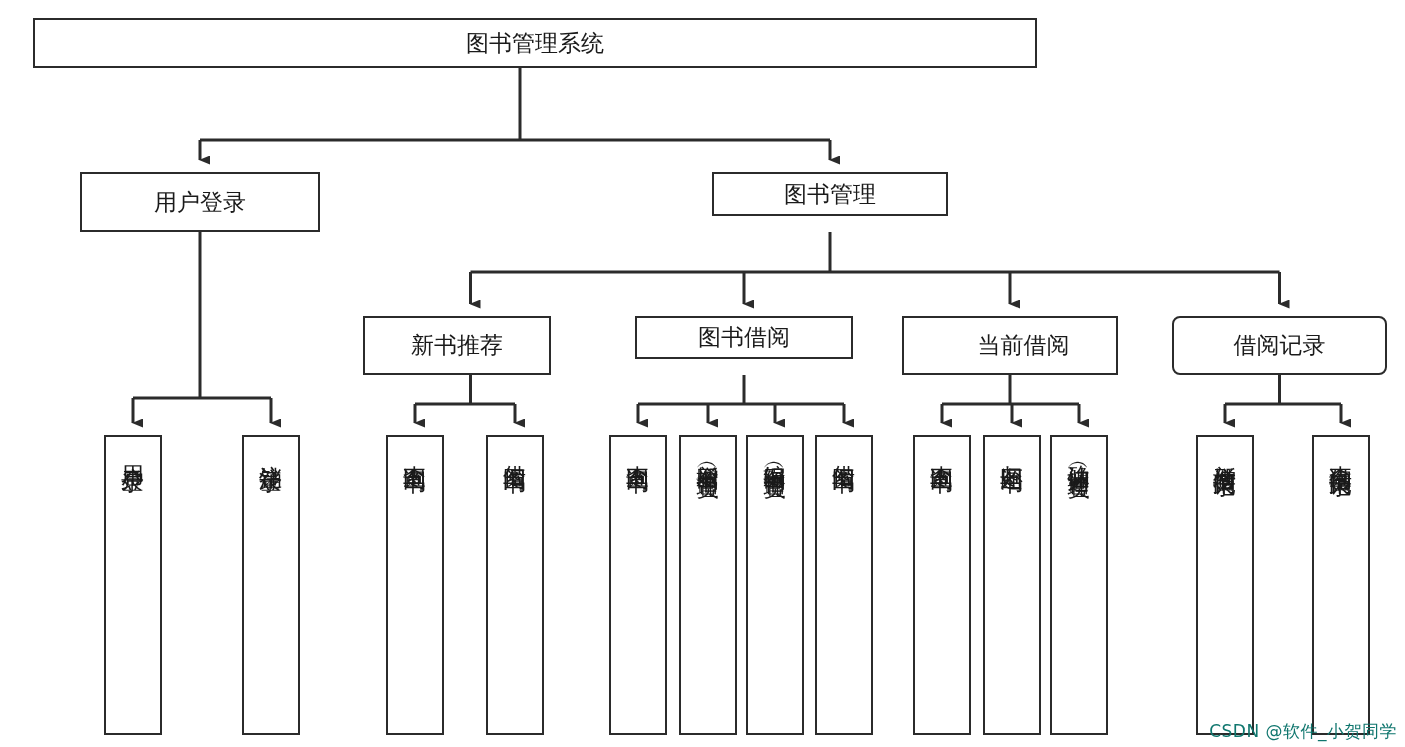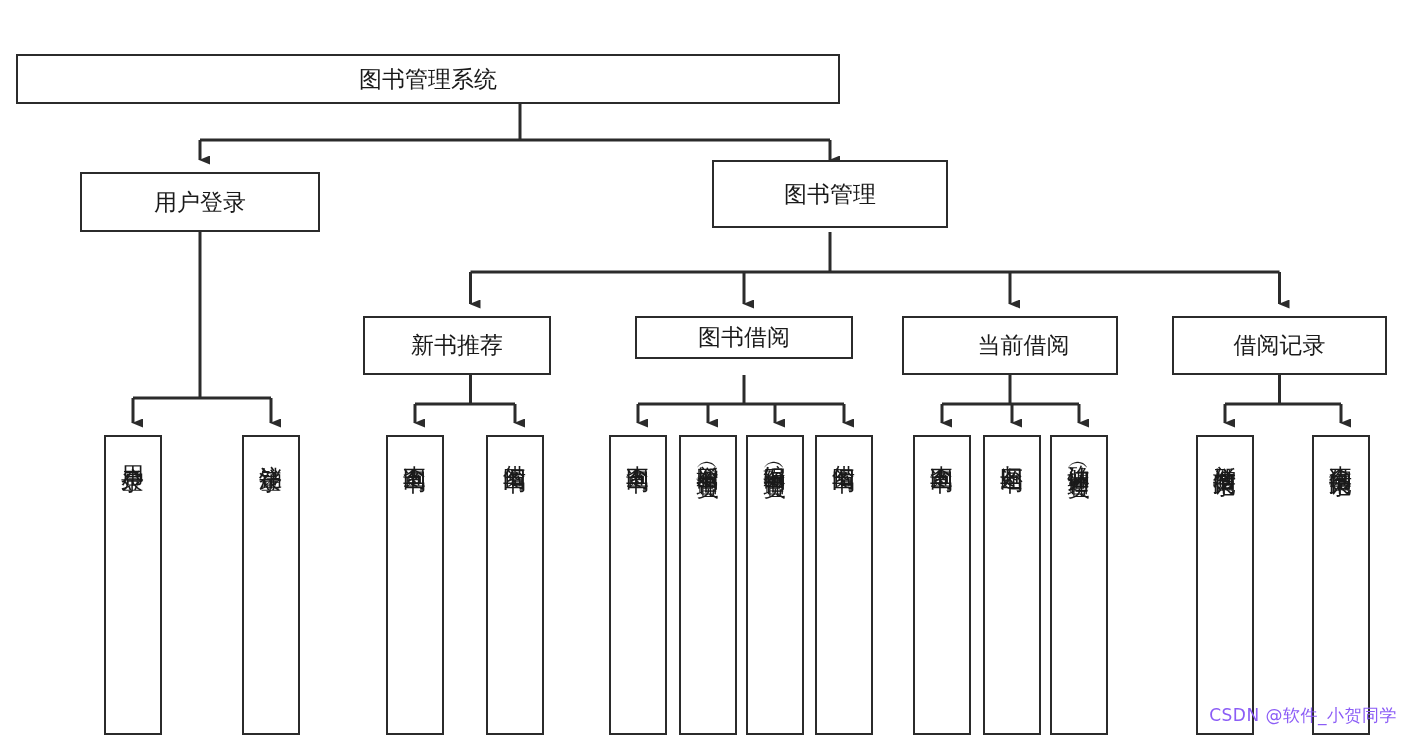--- a/index.html
+++ b/index.html
@@ -58,23 +58,23 @@
     font-size: 23px;
     letter-spacing: 2px;
     line-height: 1.05;
   }
   .node.vert.tall .lbl {
     font-size: 22px;
   }
   .watermark {
     position: absolute;
     right: 8px;
-    bottom: 20px;
+    bottom: 4px;
     font-size: 17px;
-    color: #8b5cf6;
+    color: #0f766e;
     letter-spacing: 0.5px;
     white-space: nowrap;
     user-select: none;
   }
 </style>
 </head>
 <body>
 
 <div id="canvas">
 
@@ -115,39 +115,39 @@
         <path d="M1012,404 L1012,423" marker-end="url(#arrowhead)"></path>
         <path d="M1079,404 L1079,423" marker-end="url(#arrowhead)"></path>
         <path d="M1279.5,375 L1279.5,404"></path>
         <path d="M1225,404 L1341,404"></path>
         <path d="M1225,404 L1225,423" marker-end="url(#arrowhead)"></path>
         <path d="M1341,404 L1341,423" marker-end="url(#arrowhead)"></path>
       </g>
   </svg>
 
   <div id="nodes">
-      <div class="node horiz root" style="left: 16px; top: 18px; width: 824px; height: 50px; margin-top: 36px;">
+      <div class="node horiz root" style="left: 33px; top: 18px; width: 1004px; height: 50px;">
         <span class="lbl">图书管理系统</span>
       </div>
       <div class="node horiz" style="left: 80px; top: 172px; width: 240px; height: 60px;">
         <span class="lbl">用户登录</span>
       </div>
-      <div class="node horiz" style="left: 712px; top: 160px; width: 236px; height: 68px; align-items: center;">
+      <div class="node horiz" style="left: 712px; top: 172px; width: 236px; height: 44px; align-items: center;">
         <span class="lbl">图书管理</span>
       </div>
       <div class="node horiz" style="left: 363px; top: 316px; width: 188px; height: 59px;">
         <span class="lbl">新书推荐</span>
       </div>
       <div class="node horiz" style="left: 635px; top: 316px; width: 218px; height: 43px;">
         <span class="lbl">图书借阅</span>
       </div>
       <div class="node horiz" style="left: 902px; top: 316px; width: 216px; height: 59px; padding-left: 27px;">
         <span class="lbl">当前借阅</span>
       </div>
-      <div class="node horiz" style="left: 1172px; top: 316px; width: 215px; height: 59px;">
+      <div class="node horiz" style="left: 1172px; top: 316px; width: 215px; height: 59px; border-radius: 8px;">
         <span class="lbl">借阅记录</span>
       </div>
       <div class="node vert" style="left: 104px; top: 435px; width: 58px; height: 300px;">
         <span class="lbl">用户登录</span>
       </div>
       <div class="node vert" style="left: 242px; top: 435px; width: 58px; height: 300px;">
         <span class="lbl">注销登录</span>
       </div>
       <div class="node vert" style="left: 386px; top: 435px; width: 58px; height: 300px;">
         <span class="lbl">查询图书</span>

